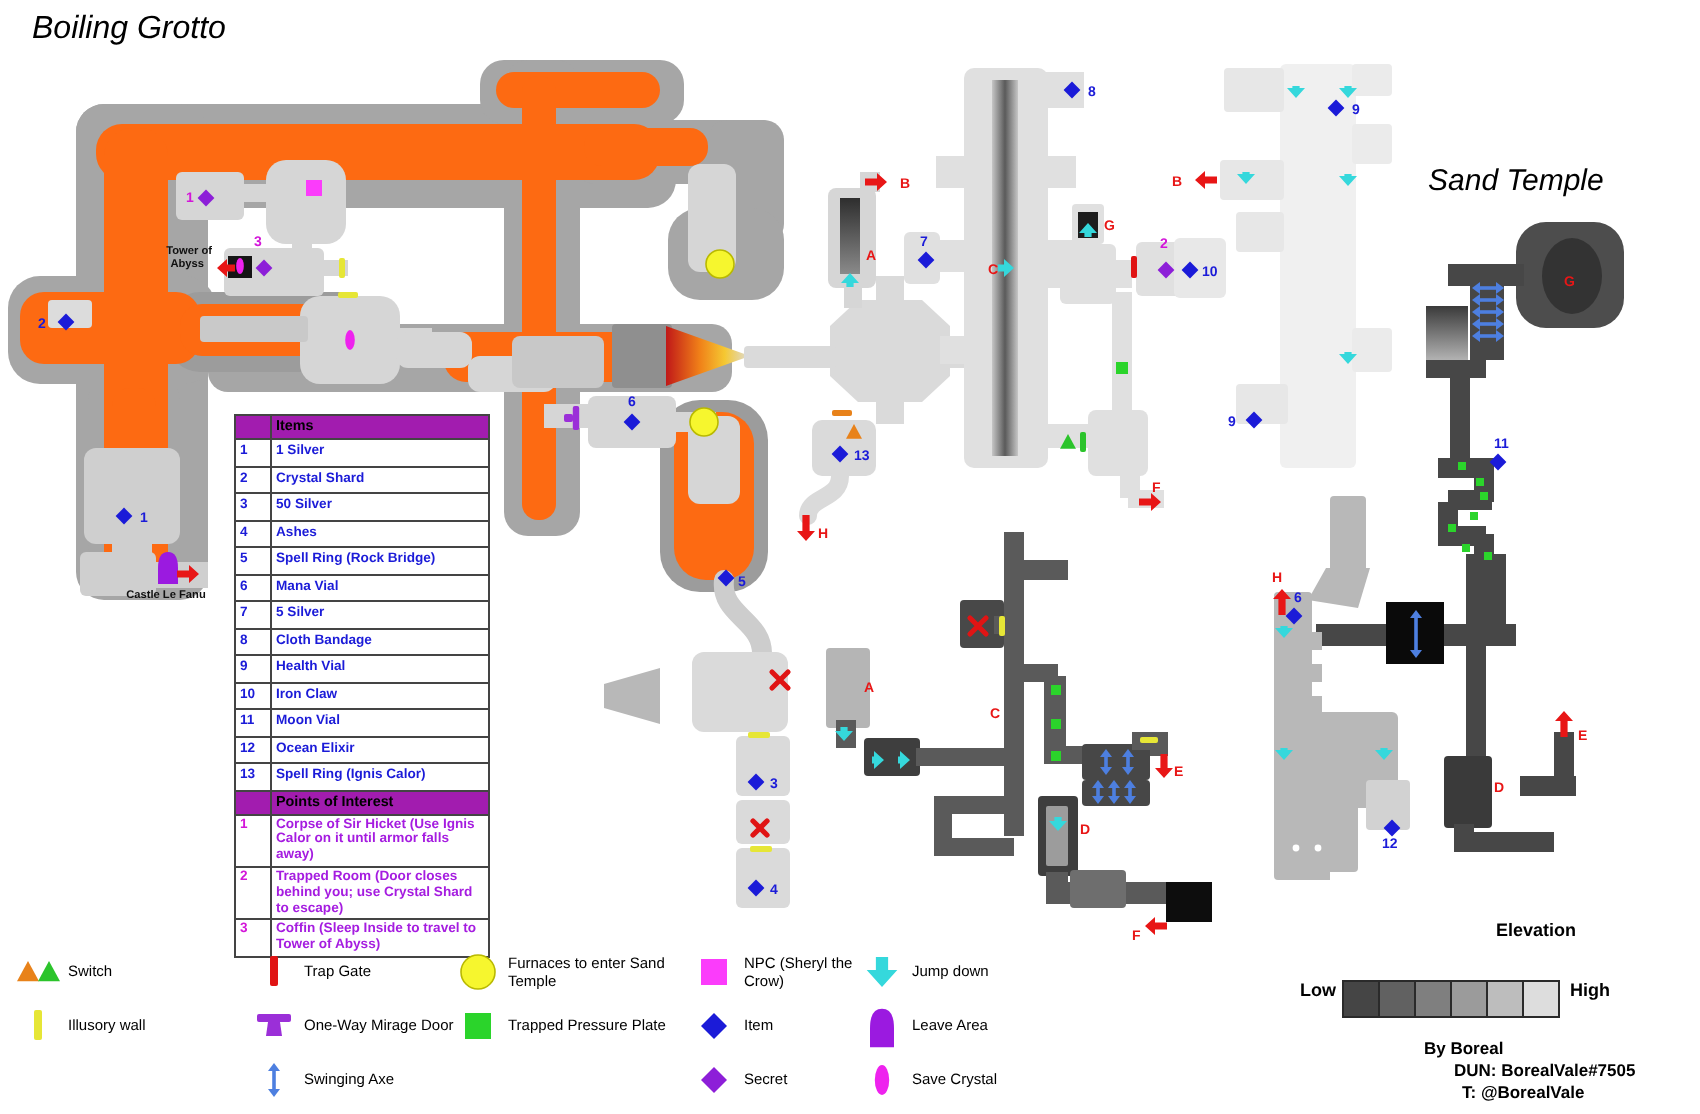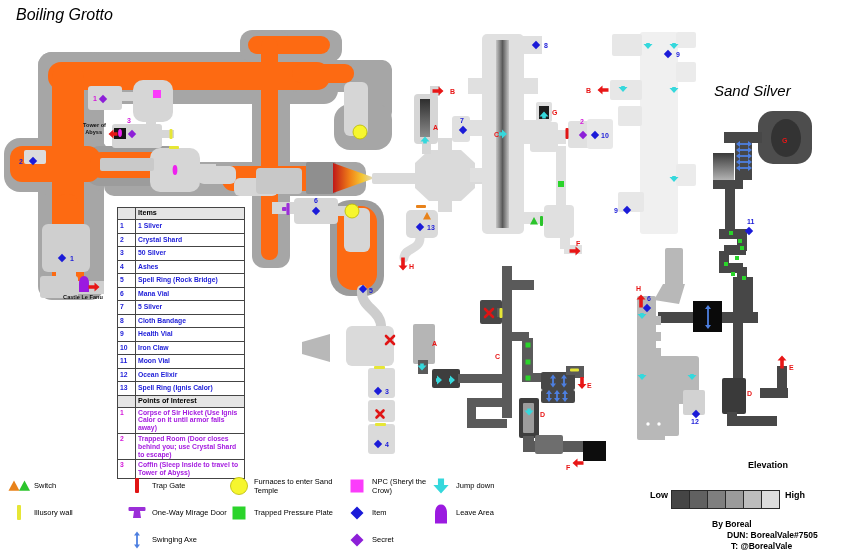--- a/index.html
+++ b/index.html
@@ -7,21 +7,21 @@
          font-family:"Liberation Sans",sans-serif;}
   #map-svg{position:absolute;left:0;top:0;}
   #map-svg text{font-family:"Liberation Sans",sans-serif;}
   #title-left{position:absolute;left:16px;top:6px;font-style:italic;font-size:16px;color:#000;}
   #title-right{position:absolute;left:714px;top:82px;font-style:italic;font-size:15px;color:#000;}
   
   .items-table{position:absolute;left:117px;top:207px;width:128px;background:#fff;}
   .items-table table{border-collapse:collapse;width:100%;}
   .items-table td{border:1px solid #444;padding:1px 2px;line-height:1.15;font-weight:bold;font-size:6.8px;}
   .items-table td.num{width:13px;}
-  .items-table tr.hdr td{background:#e5e5e5;color:#000;font-size:7.2px;height:9px;}
+  .items-table tr.hdr td{background:#a21caf;color:#000;font-size:7.2px;height:9px;}
   .items-table tr.item td{color:#1b1bd8;height:10.5px;}
   .items-table tr.poi td{color:#a51ce0;}
   .items-table tr.poi td.num{color:#d316d9;vertical-align:top;}
   
   .legend{position:absolute;left:0;top:472px;width:660px;height:85px;}
   .legend-col{position:absolute;top:0;}
   .legend-col:nth-child(1){left:8px;width:118px;}
   .legend-col:nth-child(2){left:126px;width:104px;}
   .legend-col:nth-child(3){left:228px;width:118px;}
   .legend-col:nth-child(4){left:346px;width:84px;}
@@ -642,21 +642,21 @@
         <g>
           <polygon points="-6.5,-1.8 1.5,-1.8 1.5,-4.5 6.5,0 1.5,4.5 1.5,1.8 -6.5,1.8" fill="#e81616" transform="translate(782,362) rotate(270)"></polygon>
         </g>
         <g>
           <text x="789" y="370" fill="#e81616" font-size="7" font-weight="bold" text-anchor="start">E</text>
         </g>
       </g>
   </svg>
 
   <div id="title-left">Boiling Grotto</div>
-  <div id="title-right">Sand Silver</div>
+  <div id="title-right">Sand Temple</div>
 
   <div class="items-table">
     <table>
         <tbody id="tbody">
           <tr class="hdr">
             <td class="num"></td>
             <td>Items</td>
           </tr>
           <tr class="item">
             <td class="num">1</td>
@@ -810,20 +810,26 @@
           <svg width="22" height="22">
             <polygon points="-7.5,-3.06 -1,-3.06 -1,-7.6499999999999995 7.5,0 -1,7.6499999999999995 -1,3.06 -7.5,3.06" fill="#35d8dc" transform="translate(11,11) rotate(90)"></polygon>
           </svg>
           <span class="legend-label">Jump down</span>
         </div>
         <div class="legend-entry">
           <svg width="22" height="22">
             <path d="M5 21.6V12Q5 2.4000000000000004 11 2.4000000000000004Q17 2.4000000000000004 17 12V21.6Z" fill="#9b1ae0"></path>
           </svg>
           <span class="legend-label">Leave Area</span>
+        </div>
+        <div class="legend-entry">
+          <svg width="22" height="22">
+            <ellipse cx="11" cy="11" rx="3.5999999999999996" ry="7.5" fill="#ee22ee"></ellipse>
+          </svg>
+          <span class="legend-label">Save Crystal</span>
         </div>
       </div>
     </div>
 
   <div class="elev">
     <div class="elev-title">Elevation</div>
     <div class="elev-row">
       <span class="elev-low">Low</span>
       <span id="swatches">
           <span class="swatch" style="background: rgb(69, 69, 69);"></span>

